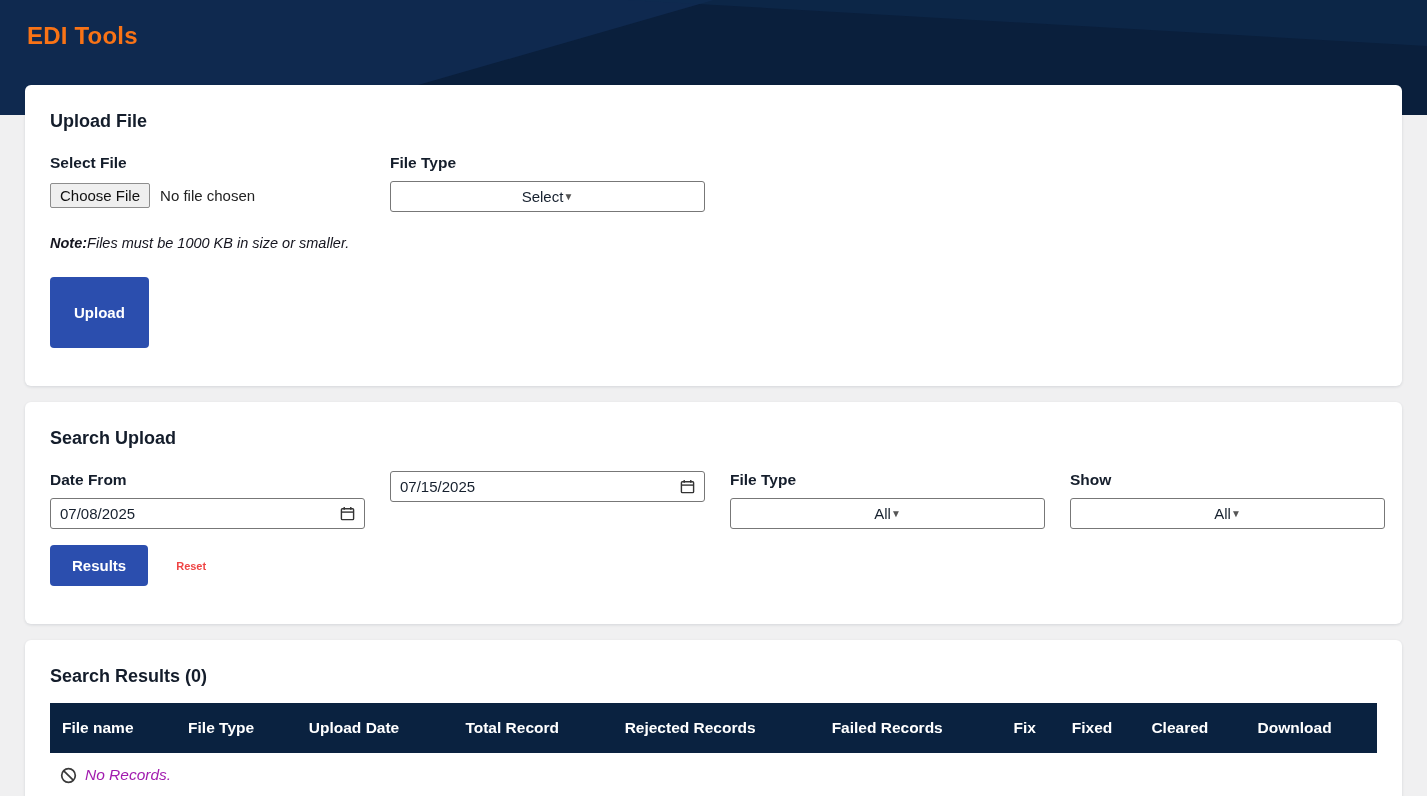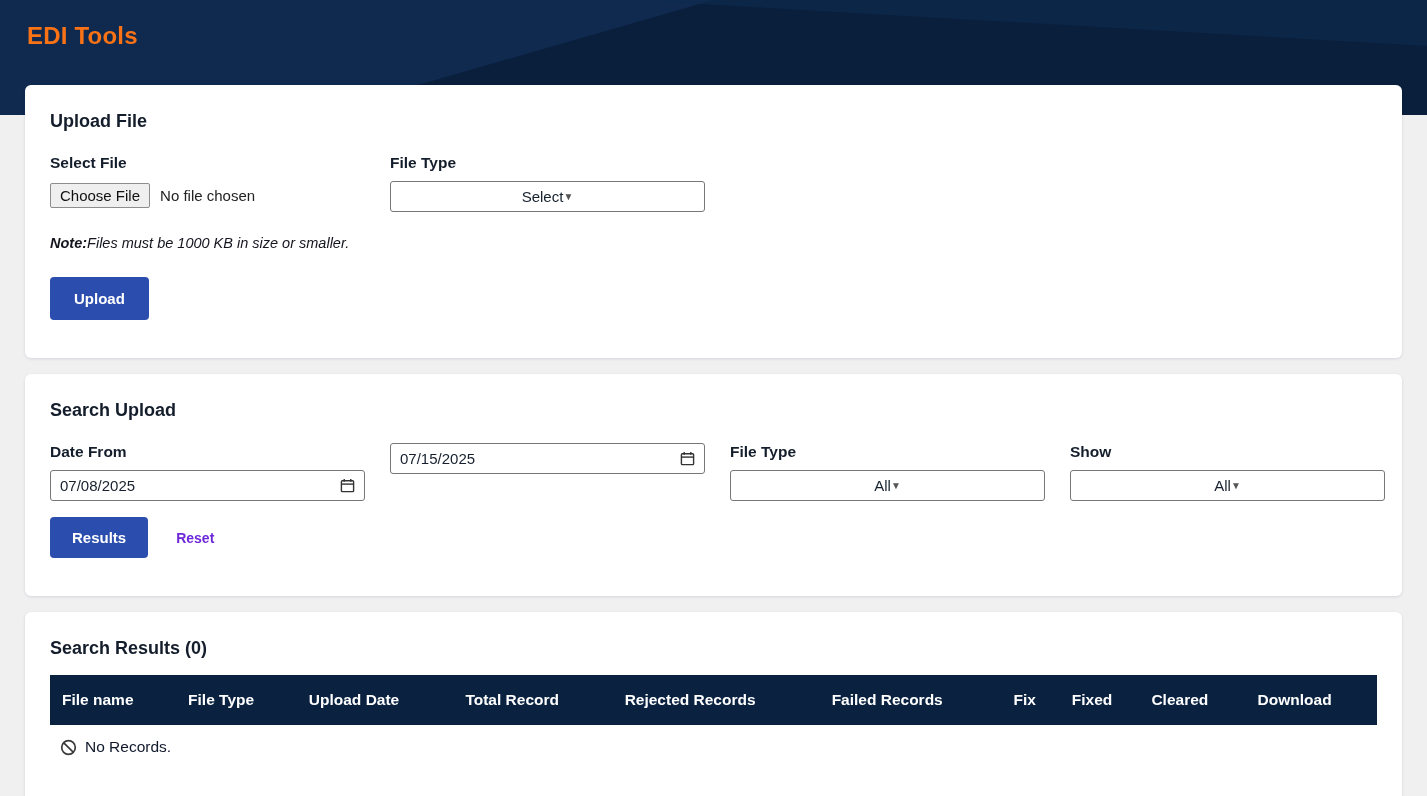--- a/index.html
+++ b/index.html
@@ -102,32 +102,32 @@
   .note .note-bold { font-weight: 700; }
 
   .btn {
     background: #2b4eae;
     color: #ffffff;
     border: none;
     border-radius: 4px;
     font-family: inherit;
     font-weight: 700;
     font-size: 15px;
-    padding: 13px 24px;
+    padding: 27px 24px;
     cursor: pointer;
   }
   .btn-upload { margin-top: 22px; }
 
   .actions { display: flex; align-items: center; margin-top: 16px; }
   .btn-search { padding: 12px 22px; }
   .reset-link {
     margin-left: 28px;
-    color: #6d28d9;
+    color: #ef4444;
     font-weight: 600;
-    font-size: 14px;
+    font-size: 11px;
     text-decoration: none;
     cursor: pointer;
   }
 
   
   .card-results { padding-bottom: 60px; }
   .card-results h2 { margin-bottom: 16px; }
   table { width: 100%; border-collapse: collapse; table-layout: fixed; }
   thead th {
     background: #0a2240;
@@ -138,21 +138,22 @@
     padding: 16px 12px;
     white-space: nowrap;
     overflow: hidden;
   }
   .empty-row {
     display: flex;
     align-items: center;
     gap: 8px;
     padding: 13px 10px;
     font-size: 15.5px;
-    color: #0f172a;
+    font-style: italic;
+    color: #a21caf;
   }
 </style>
 </head>
 <body>
 
 <header class="topbar">
   <div class="deco1"></div>
   <div class="deco2"></div>
   <h1>EDI Tools</h1>
 </header>

